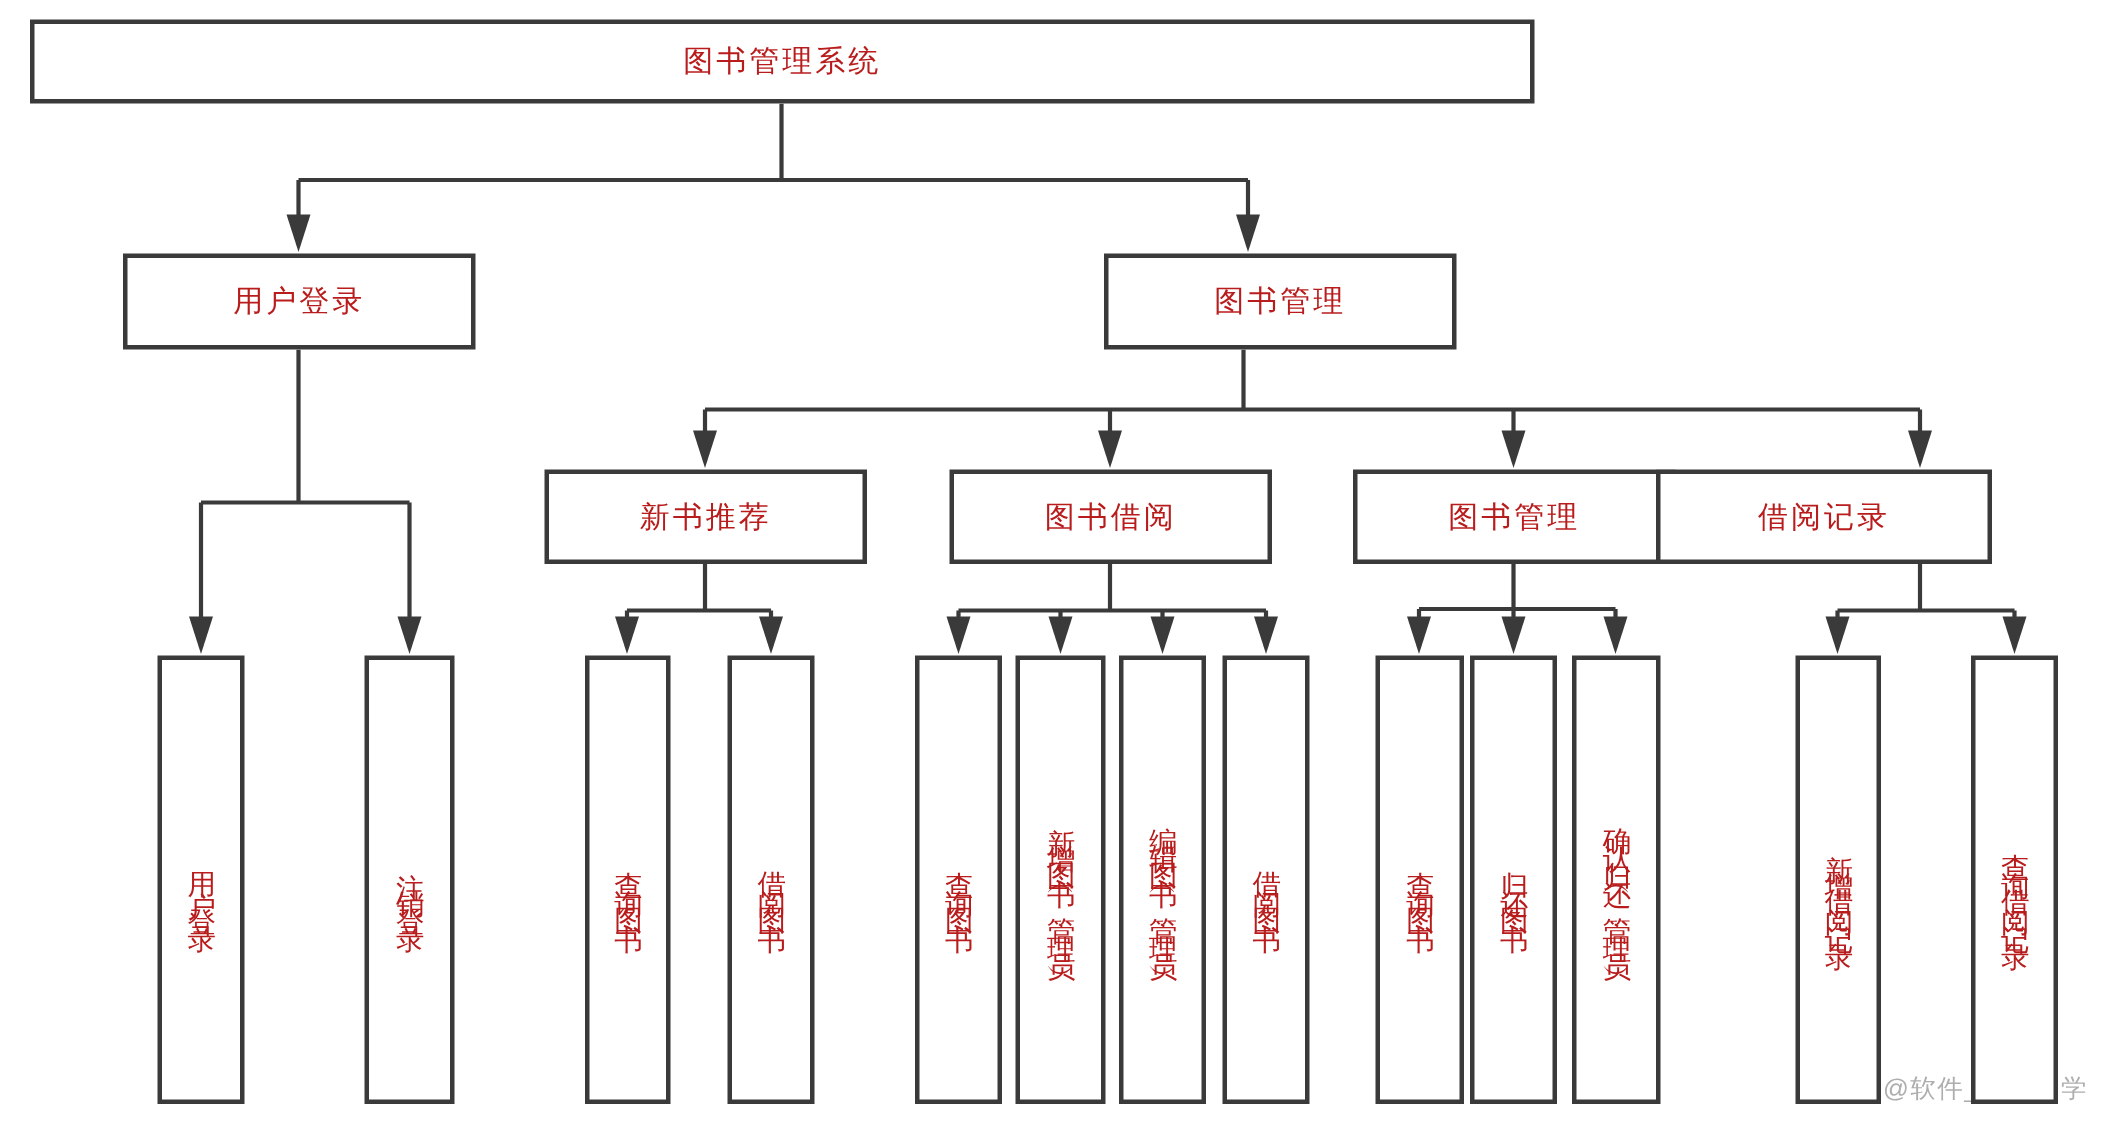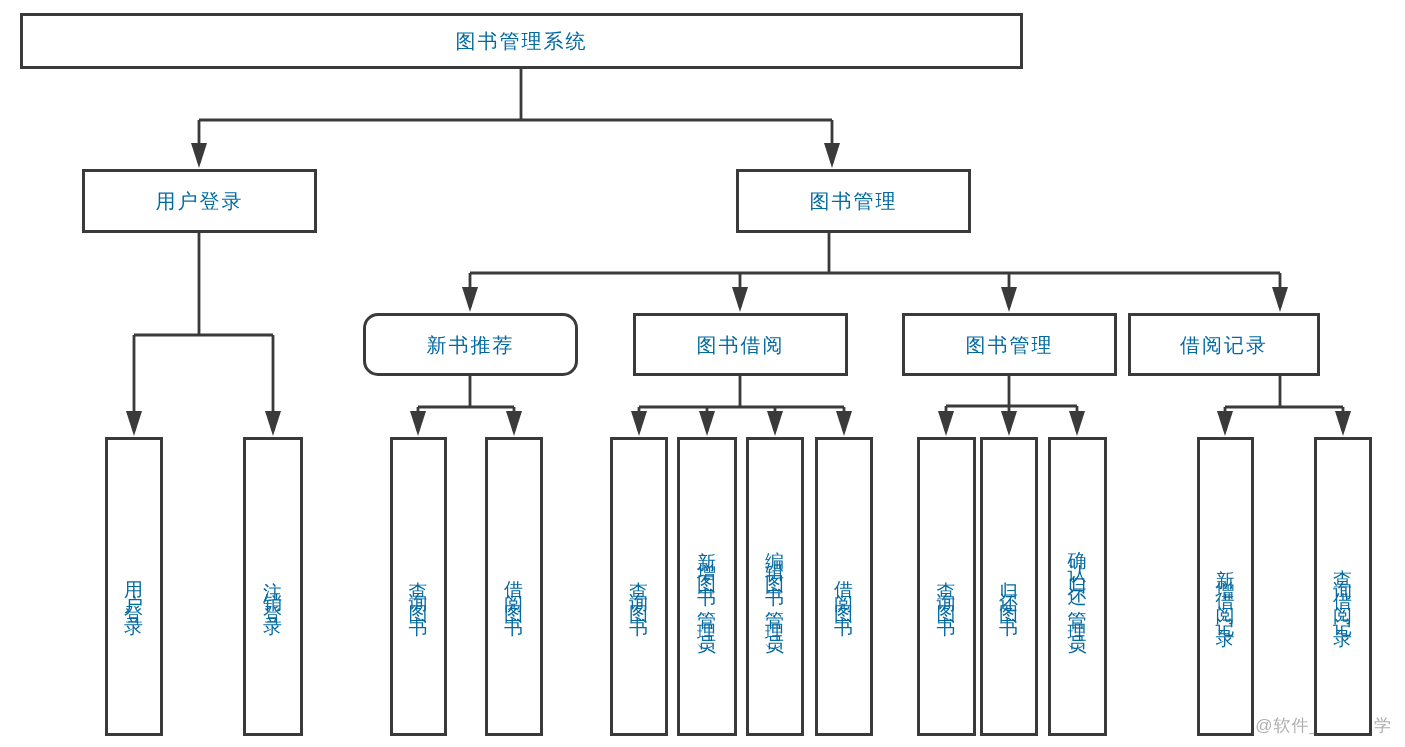--- a/index.html
+++ b/index.html
@@ -24,21 +24,21 @@
     pointer-events: none;
   }
   .node {
     position: absolute;
     box-sizing: border-box;
     border: 3px solid #3a3a3a;
     background: #ffffff;
     display: flex;
     align-items: center;
     justify-content: center;
-    color: #0369a1;
+    color: #b91c1c;
     font-size: 20px;
     letter-spacing: 2px;
     text-align: center;
     line-height: 1.1;
   }
   .node.vertical {
     writing-mode: vertical-rl;
     text-orientation: mixed;
     font-size: 19px;
     letter-spacing: 12px;
@@ -85,24 +85,24 @@
       <polygon points="1001,411 1017,411 1009,436" fill="#3a3a3a"></polygon>
       <polygon points="1069,411 1085,411 1077,436" fill="#3a3a3a"></polygon>
       <path d="M 1280 376 L 1280 407 M 1225 407 L 1343 407 M 1225 407 L 1225 431 M 1343 407 L 1343 431" fill="none" stroke="#3a3a3a" stroke-width="2.8"></path>
       <polygon points="1217,411 1233,411 1225,436" fill="#3a3a3a"></polygon>
       <polygon points="1335,411 1351,411 1343,436" fill="#3a3a3a"></polygon>
     </svg>
   <div id="watermark">CSDN @软件_小贺同学</div>
 <div class="node" style="left: 20px; top: 13px; width: 1003px; height: 56px;">图书管理系统</div>
     <div class="node" style="left: 82px; top: 169px; width: 235px; height: 64px;">用户登录</div>
     <div class="node" style="left: 736px; top: 169px; width: 235px; height: 64px;">图书管理</div>
-    <div class="node" style="left: 363px; top: 313px; width: 215px; height: 63px; border-radius: 15px;">新书推荐</div>
+    <div class="node" style="left: 363px; top: 313px; width: 215px; height: 63px;">新书推荐</div>
     <div class="node" style="left: 633px; top: 313px; width: 215px; height: 63px;">图书借阅</div>
     <div class="node" style="left: 902px; top: 313px; width: 215px; height: 63px;">图书管理</div>
-    <div class="node" style="left: 1128px; top: 313px; width: 192px; height: 63px;">借阅记录</div>
+    <div class="node" style="left: 1104px; top: 313px; width: 224px; height: 63px;">借阅记录</div>
     <div class="node vertical" style="left: 105px; top: 437px; width: 58px; height: 299px;">用户登录</div>
     <div class="node vertical" style="left: 243px; top: 437px; width: 60px; height: 299px;">注销登录</div>
     <div class="node vertical" style="left: 390px; top: 437px; width: 57px; height: 299px;">查询图书</div>
     <div class="node vertical" style="left: 485px; top: 437px; width: 58px; height: 299px;">借阅图书</div>
     <div class="node vertical" style="left: 610px; top: 437px; width: 58px; height: 299px;">查询图书</div>
     <div class="node vertical" style="left: 677px; top: 437px; width: 60px; height: 299px;">新增图书（管理员）</div>
     <div class="node vertical" style="left: 746px; top: 437px; width: 58px; height: 299px;">编辑图书（管理员）</div>
     <div class="node vertical" style="left: 815px; top: 437px; width: 58px; height: 299px;">借阅图书</div>
     <div class="node vertical" style="left: 917px; top: 437px; width: 59px; height: 299px;">查询图书</div>
     <div class="node vertical" style="left: 980px; top: 437px; width: 58px; height: 299px;">归还图书</div>

